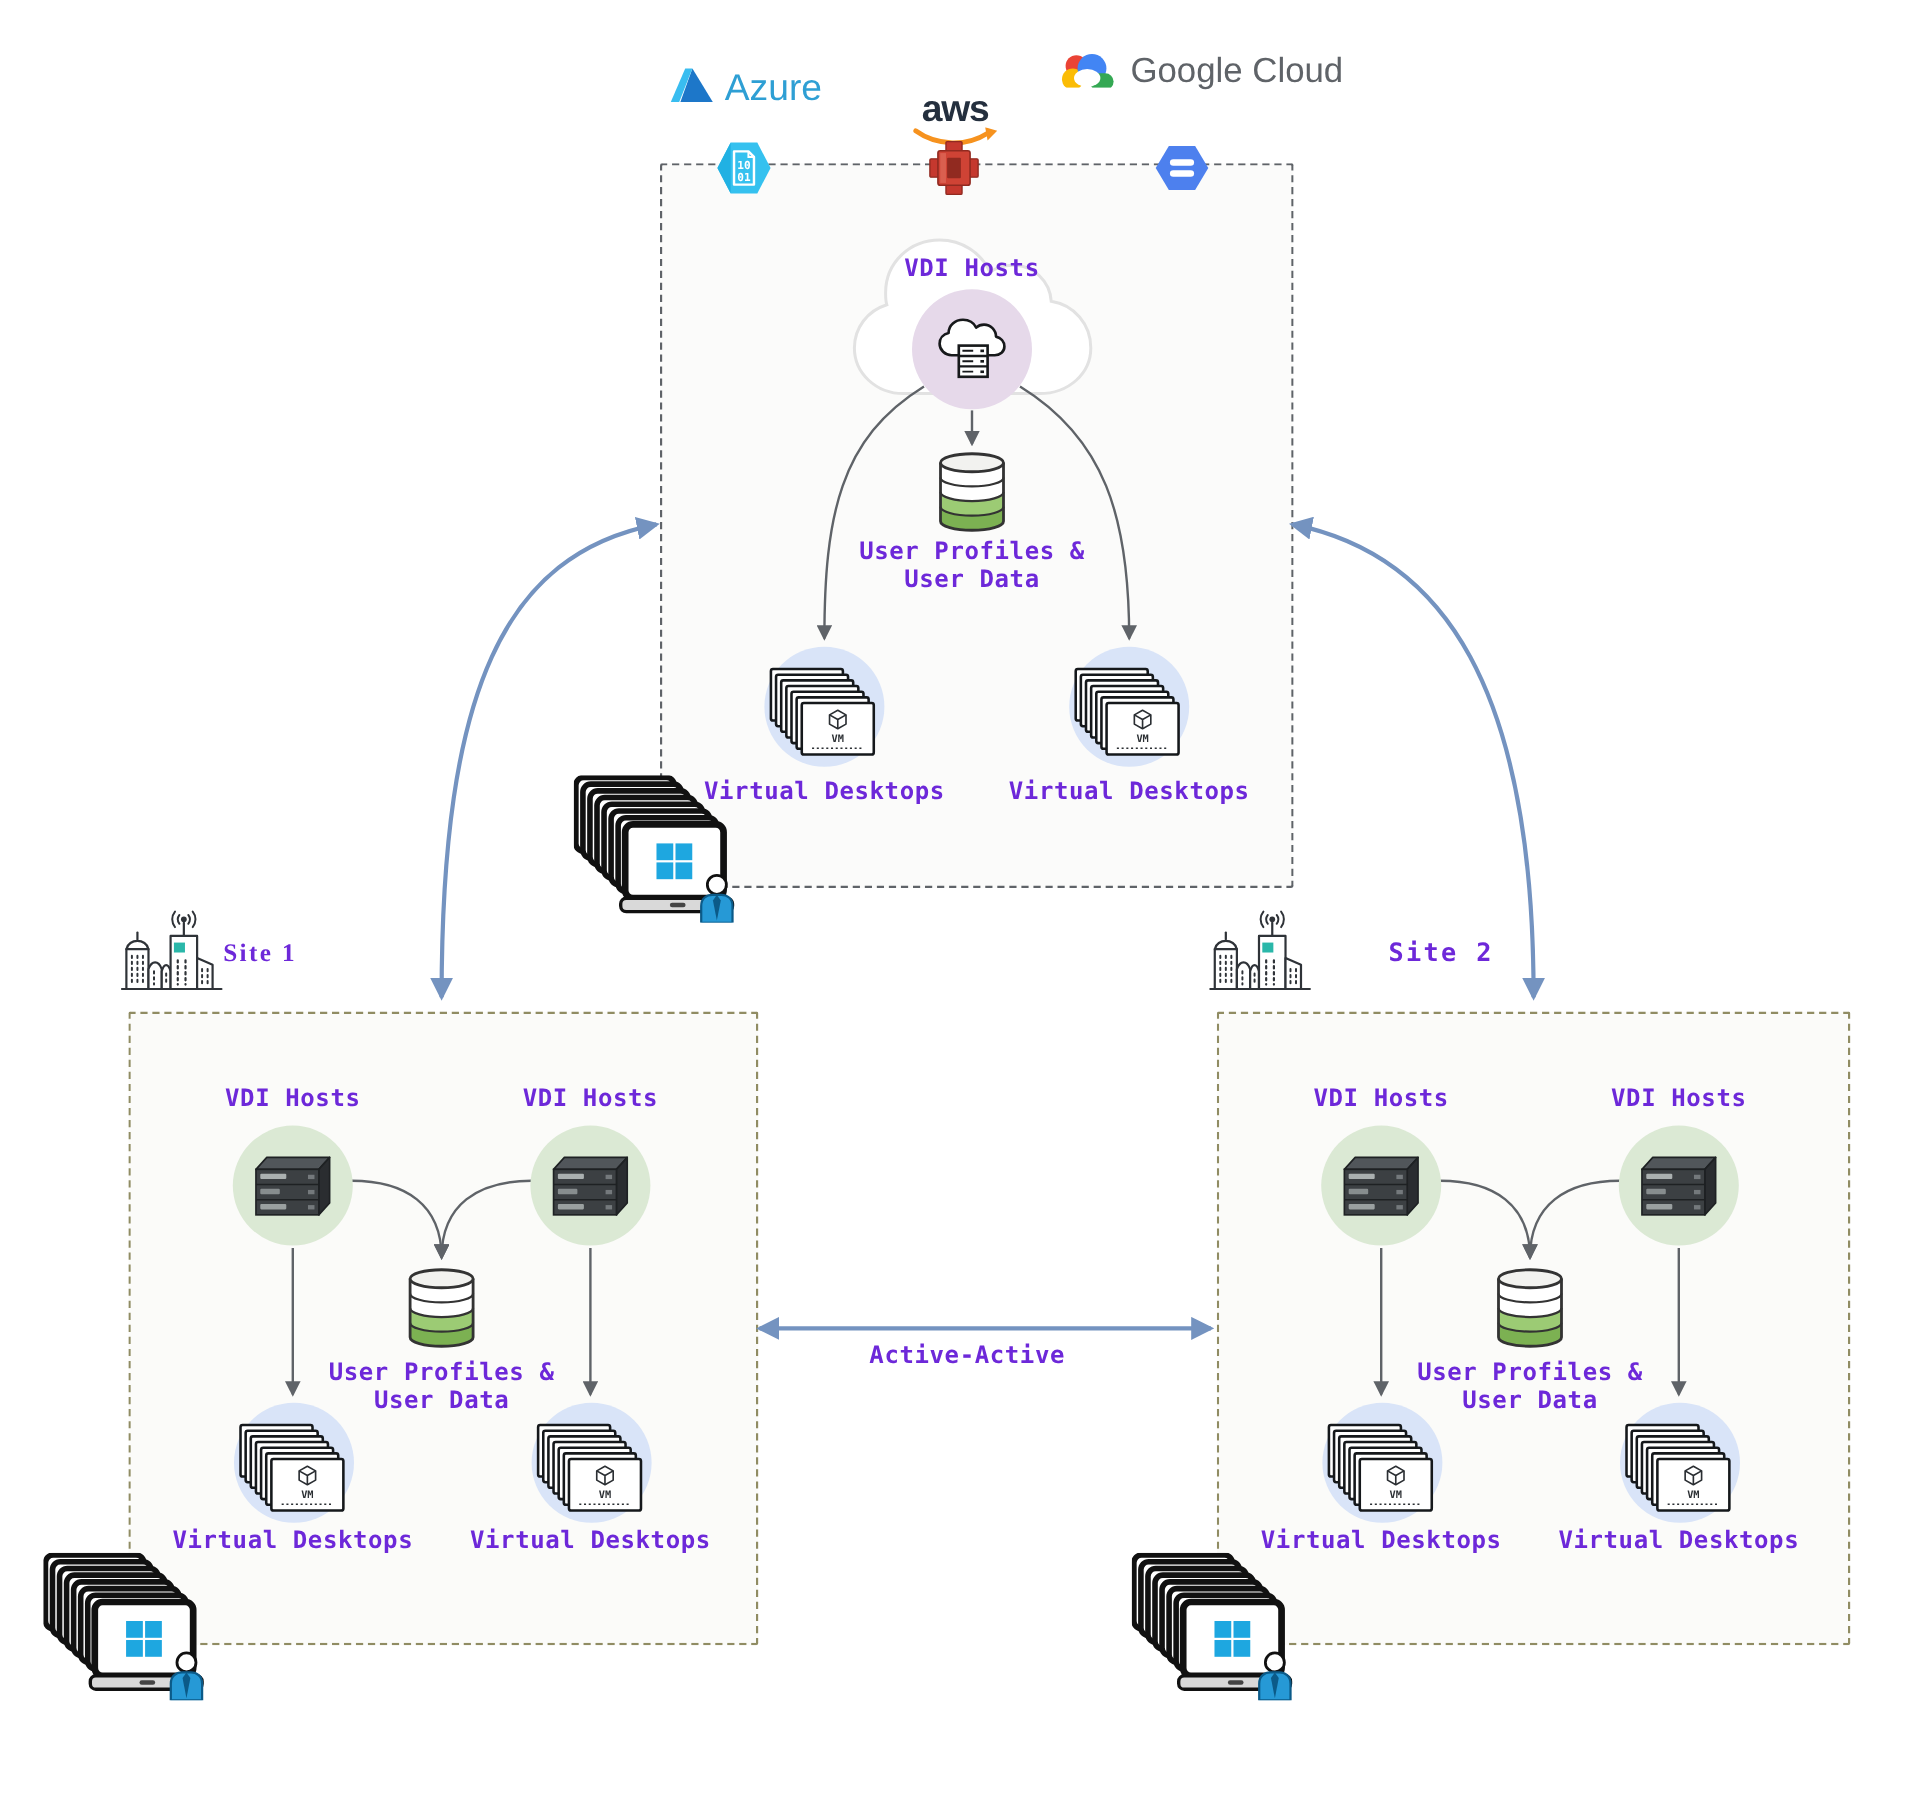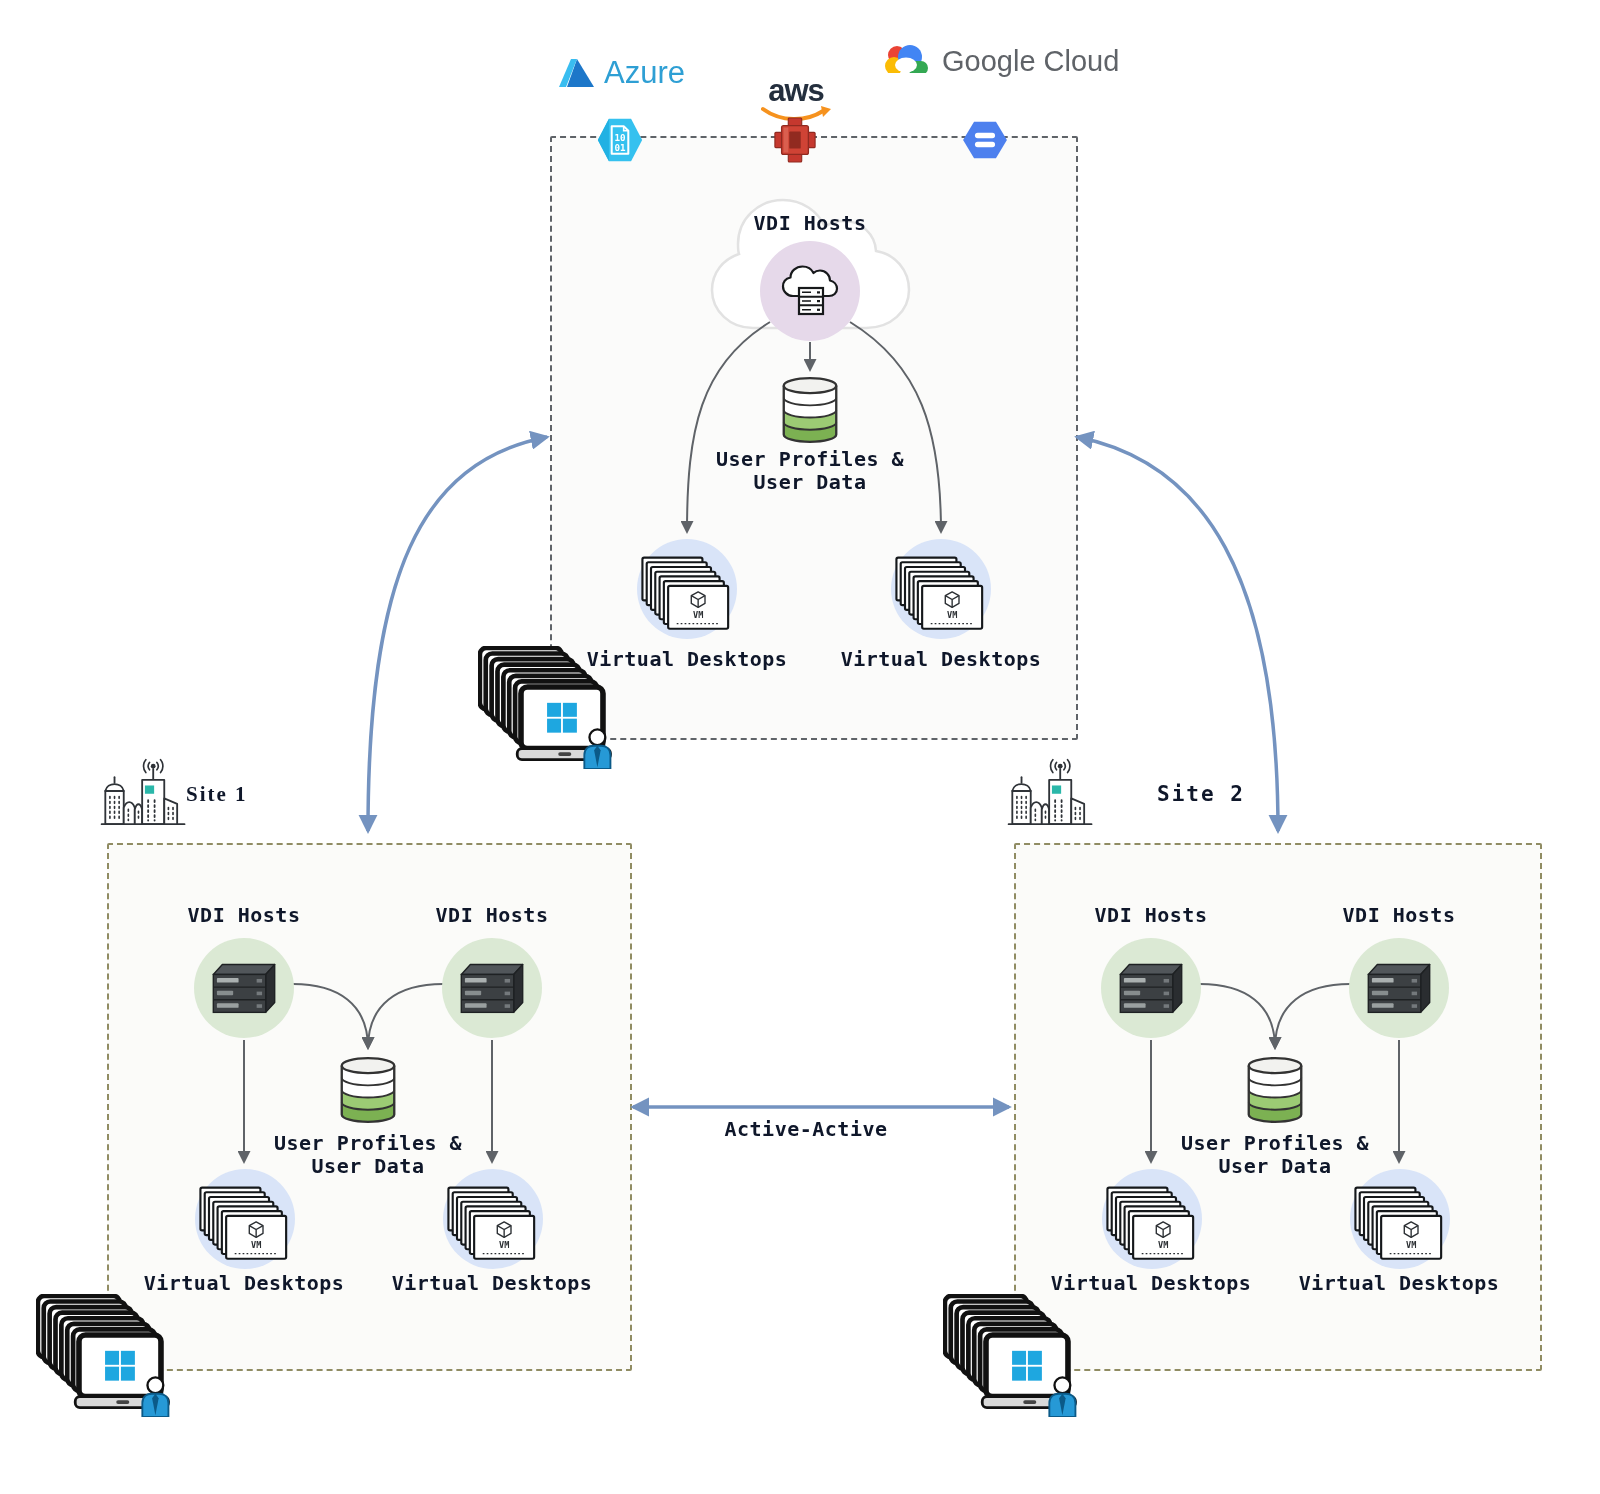--- a/index.html
+++ b/index.html
@@ -7,31 +7,31 @@
     position:relative;width:1600px;height:1494px;background:#ffffff;
     font-family:"DejaVu Sans Mono", monospace;overflow:hidden;
   }
   .box{position:absolute;border-radius:2px;z-index:1;}
   .box.cloudbox{border:2.5px dashed #5f6368;background:#fbfbfa;}
   .box.sitebox{border:2.5px dashed #908c63;background:#fbfbf9;}
   svg.overlay{position:absolute;left:0;top:0;width:1600px;height:1494px;pointer-events:none;z-index:5;}
   .node{position:absolute;z-index:6;}
   .lbl{
     position:absolute;transform:translateX(-50%);white-space:nowrap;text-align:center;
-    font-weight:700;color:#0f172a;font-size:20px;letter-spacing:.5px;z-index:6;line-height:23px;
+    font-weight:700;color:#6d28d9;font-size:20px;letter-spacing:.5px;z-index:6;line-height:23px;
   }
   .site-title{font-size:21px;letter-spacing:2px;transform:none;}
   .circle{
     position:absolute;width:100px;height:100px;border-radius:50%;
     display:flex;align-items:center;justify-content:center;z-index:6;
   }
   .c-purple{background:#e6d9ea;}
   .c-green{background:#dbe9d4;}
   .c-blue{background:#d9e4f8;}
-  .logo{position:absolute;display:flex;align-items:center;z-index:6;}
+  .logo{position:absolute;display:flex;z-index:6;}
   .azure-text{font-family:"Liberation Sans",sans-serif;font-size:31px;color:#2e9fd4;margin-left:8px;}
   .aws-wrap{flex-direction:column;align-items:center;margin-top:28px;}
   .aws-text{font-family:"Liberation Sans",sans-serif;font-weight:700;font-size:31px;color:#242f3e;letter-spacing:-1px;line-height:30px;}
   .google-text{font-family:"Liberation Sans",sans-serif;font-size:29px;color:#5f6368;margin-left:10px;}
 </style>
 </head>
 <body>
 
 <div class="canvas">
 

